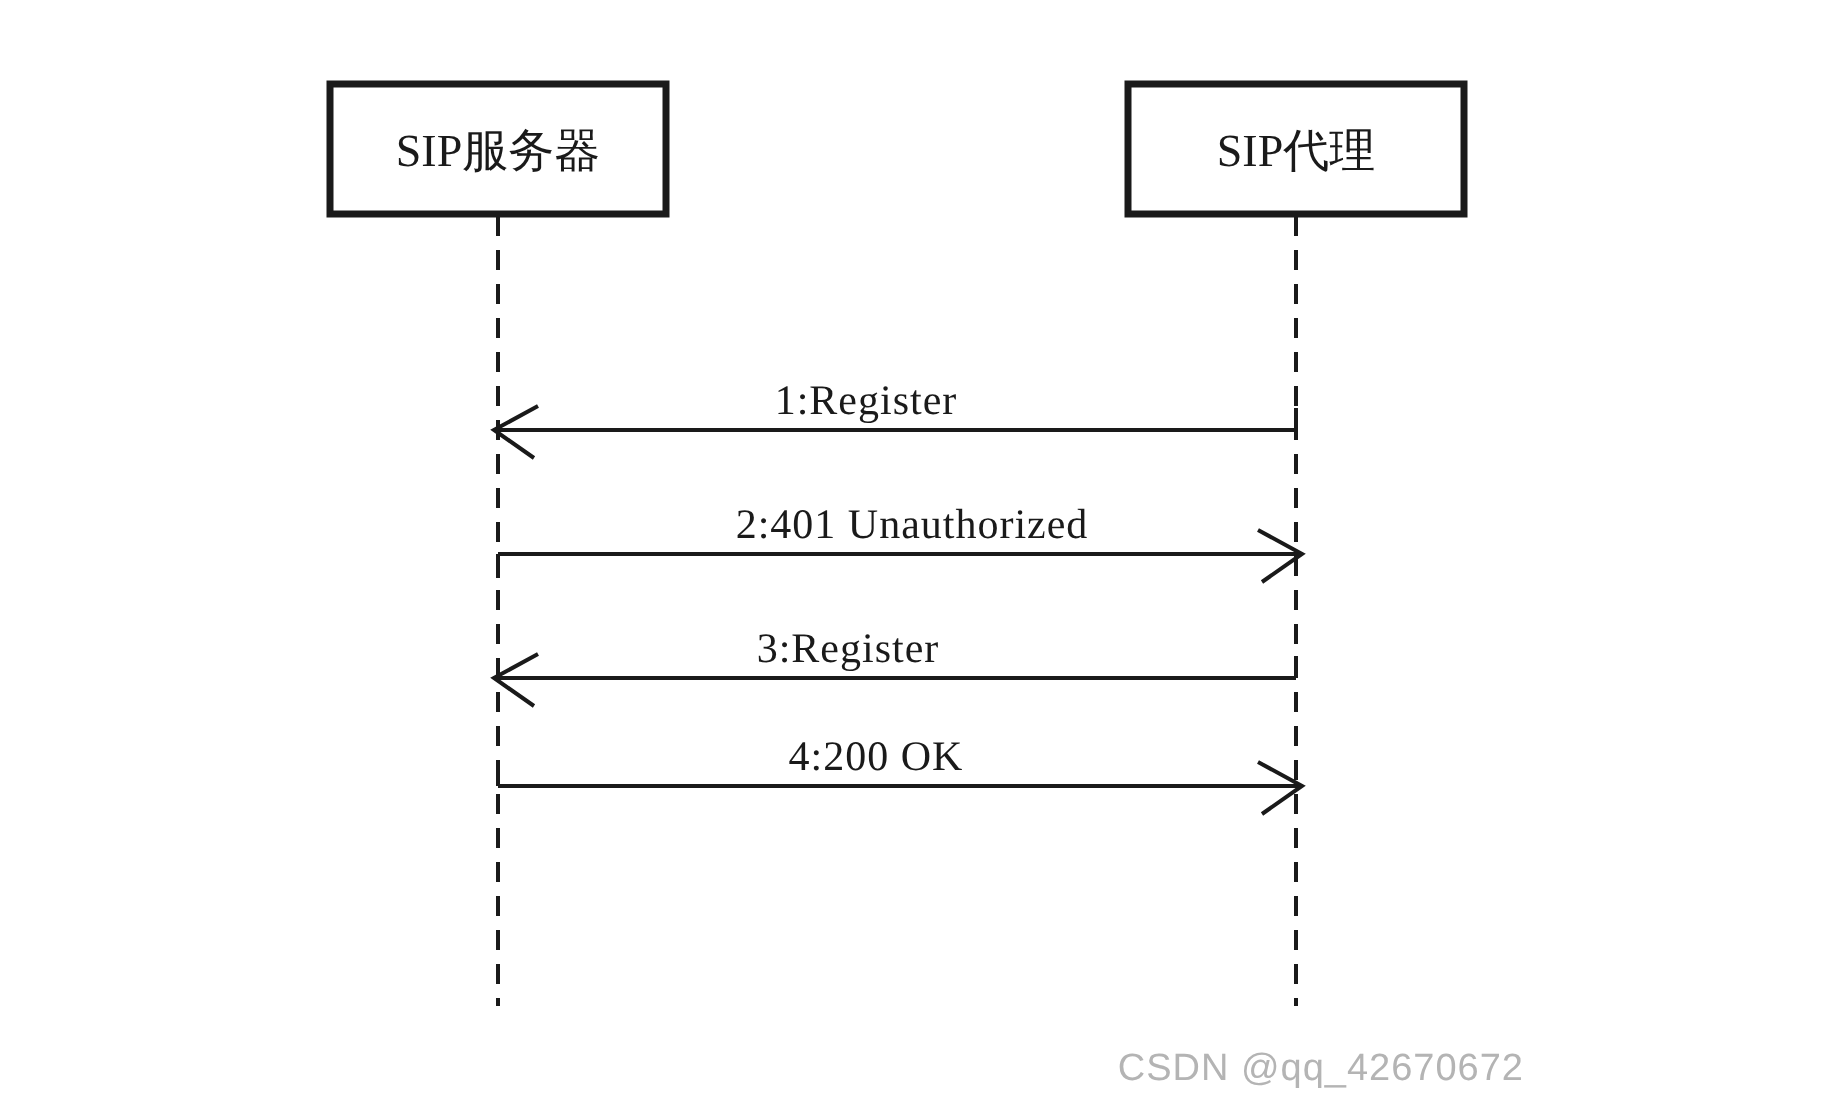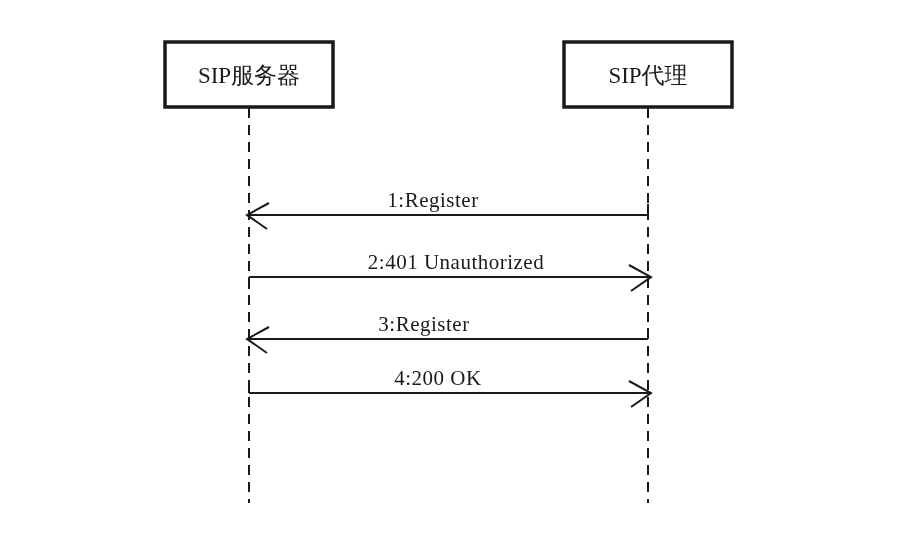--- a/index.html
+++ b/index.html
@@ -51,13 +51,14 @@
       <text x="456" y="269" class="msg-label">2:401 Unauthorized</text>
       <line x1="248" y1="339" x2="648" y2="339" class="msg-line"></line>
       <path d="M 269 327 L 247 339 L 267 353" class="arrowhead"></path>
       <line x1="648" y1="328" x2="648" y2="339" class="tick"></line>
       <text x="424" y="331" class="msg-label">3:Register</text>
       <line x1="249" y1="393" x2="650" y2="393" class="msg-line"></line>
       <path d="M 629 381 L 651 393 L 631 407" class="arrowhead"></path>
       <line x1="249" y1="382" x2="249" y2="393" class="tick"></line>
       <text x="438" y="385" class="msg-label">4:200 OK</text>
     </svg>
+  <div class="watermark">CSDN @qq_42670672</div>
 </div>
 
 </body></html>

